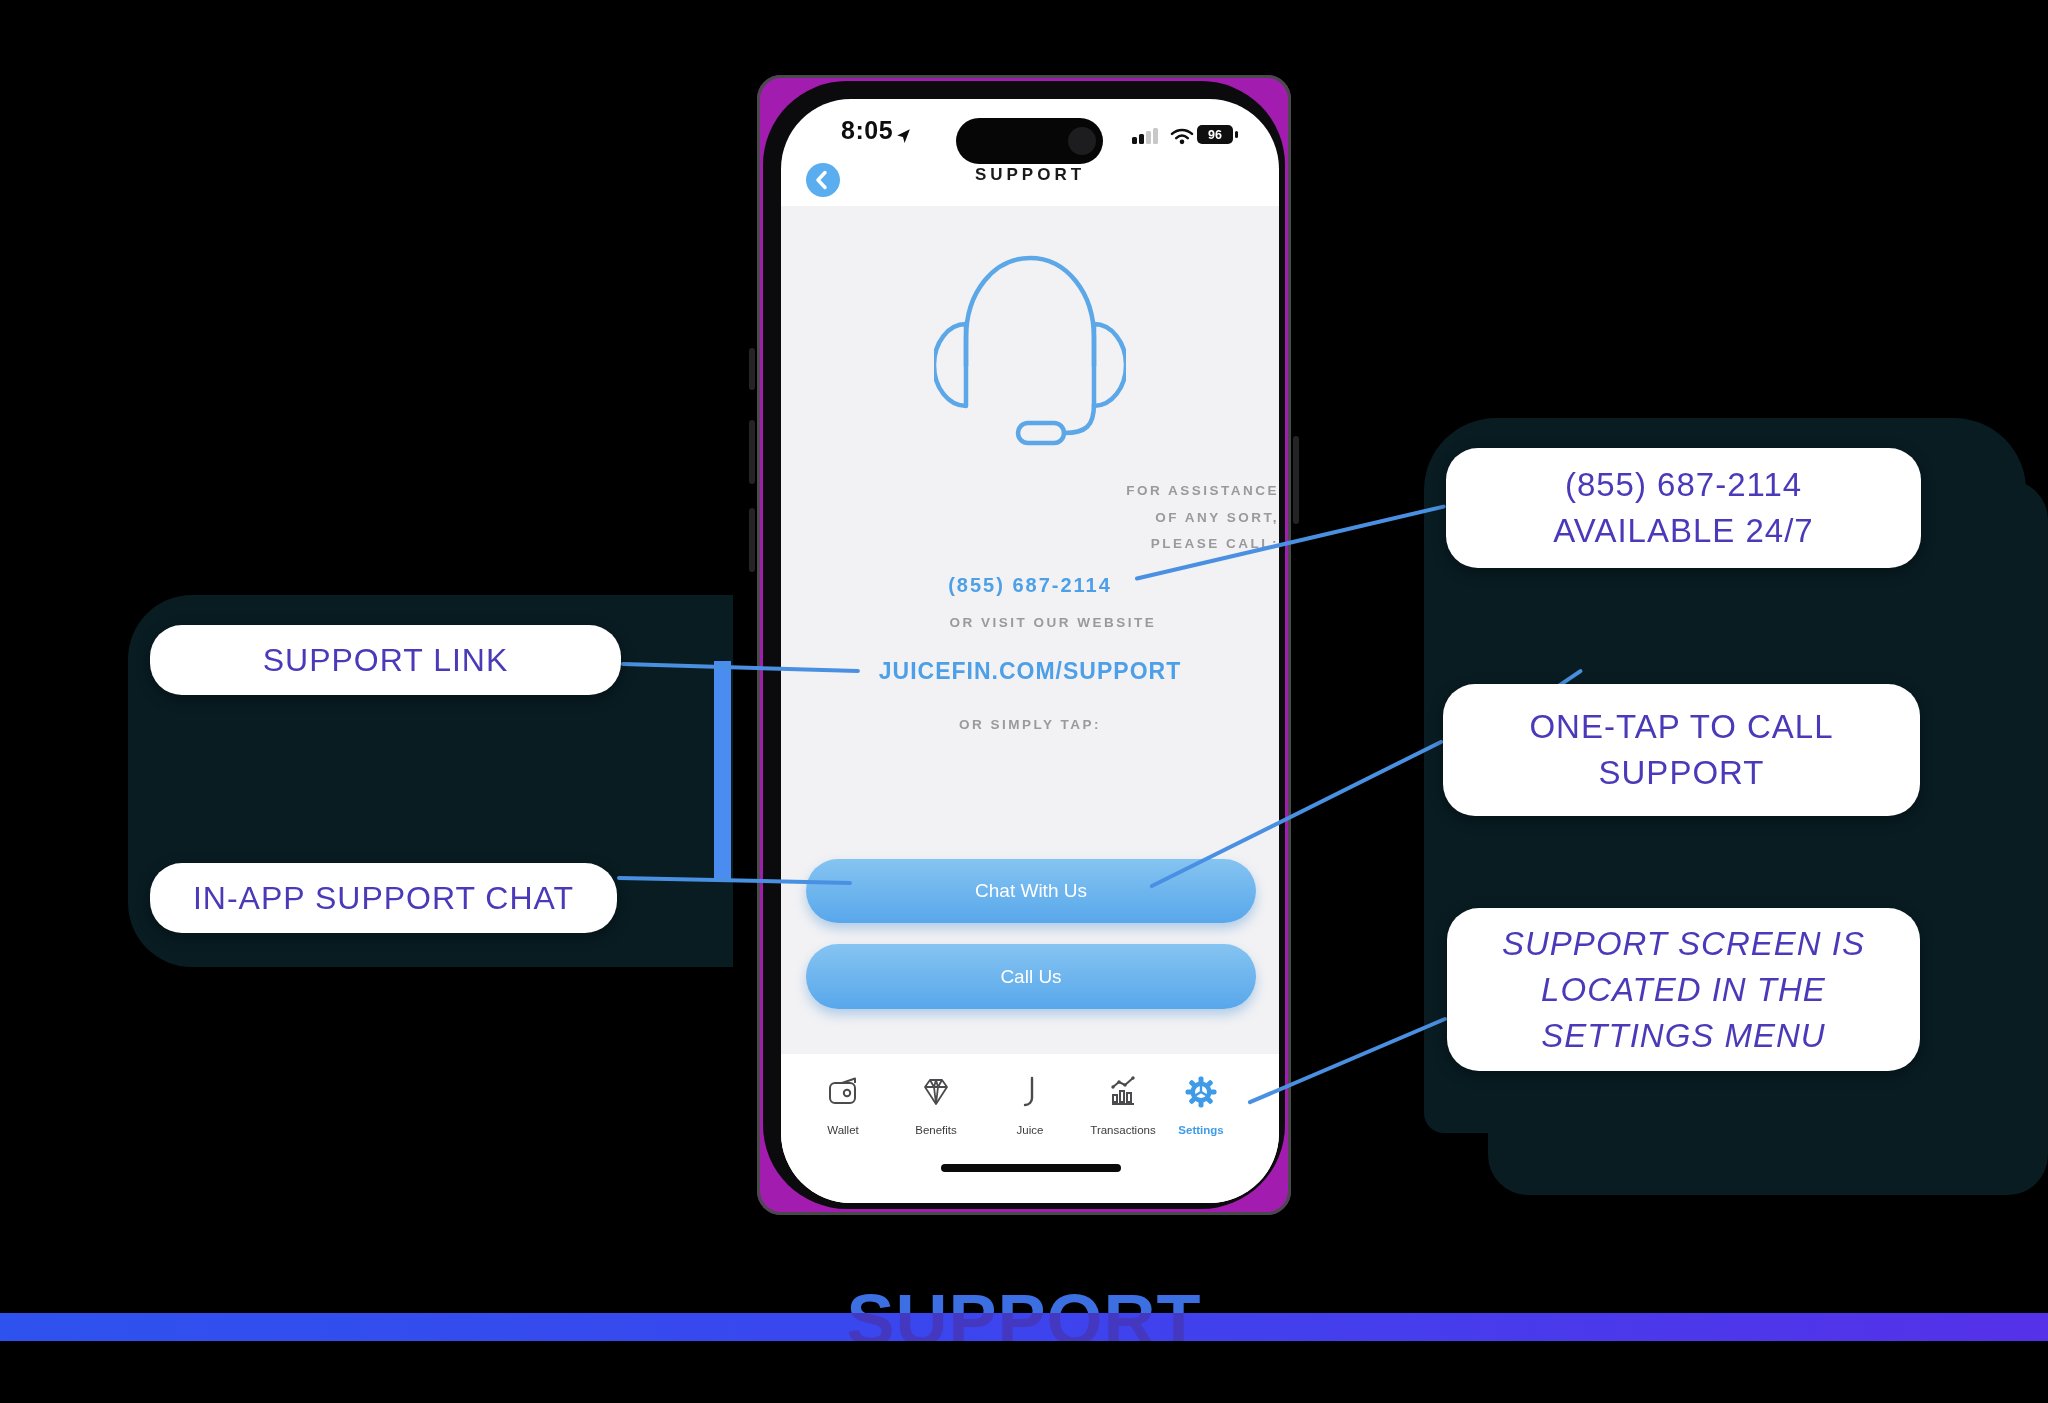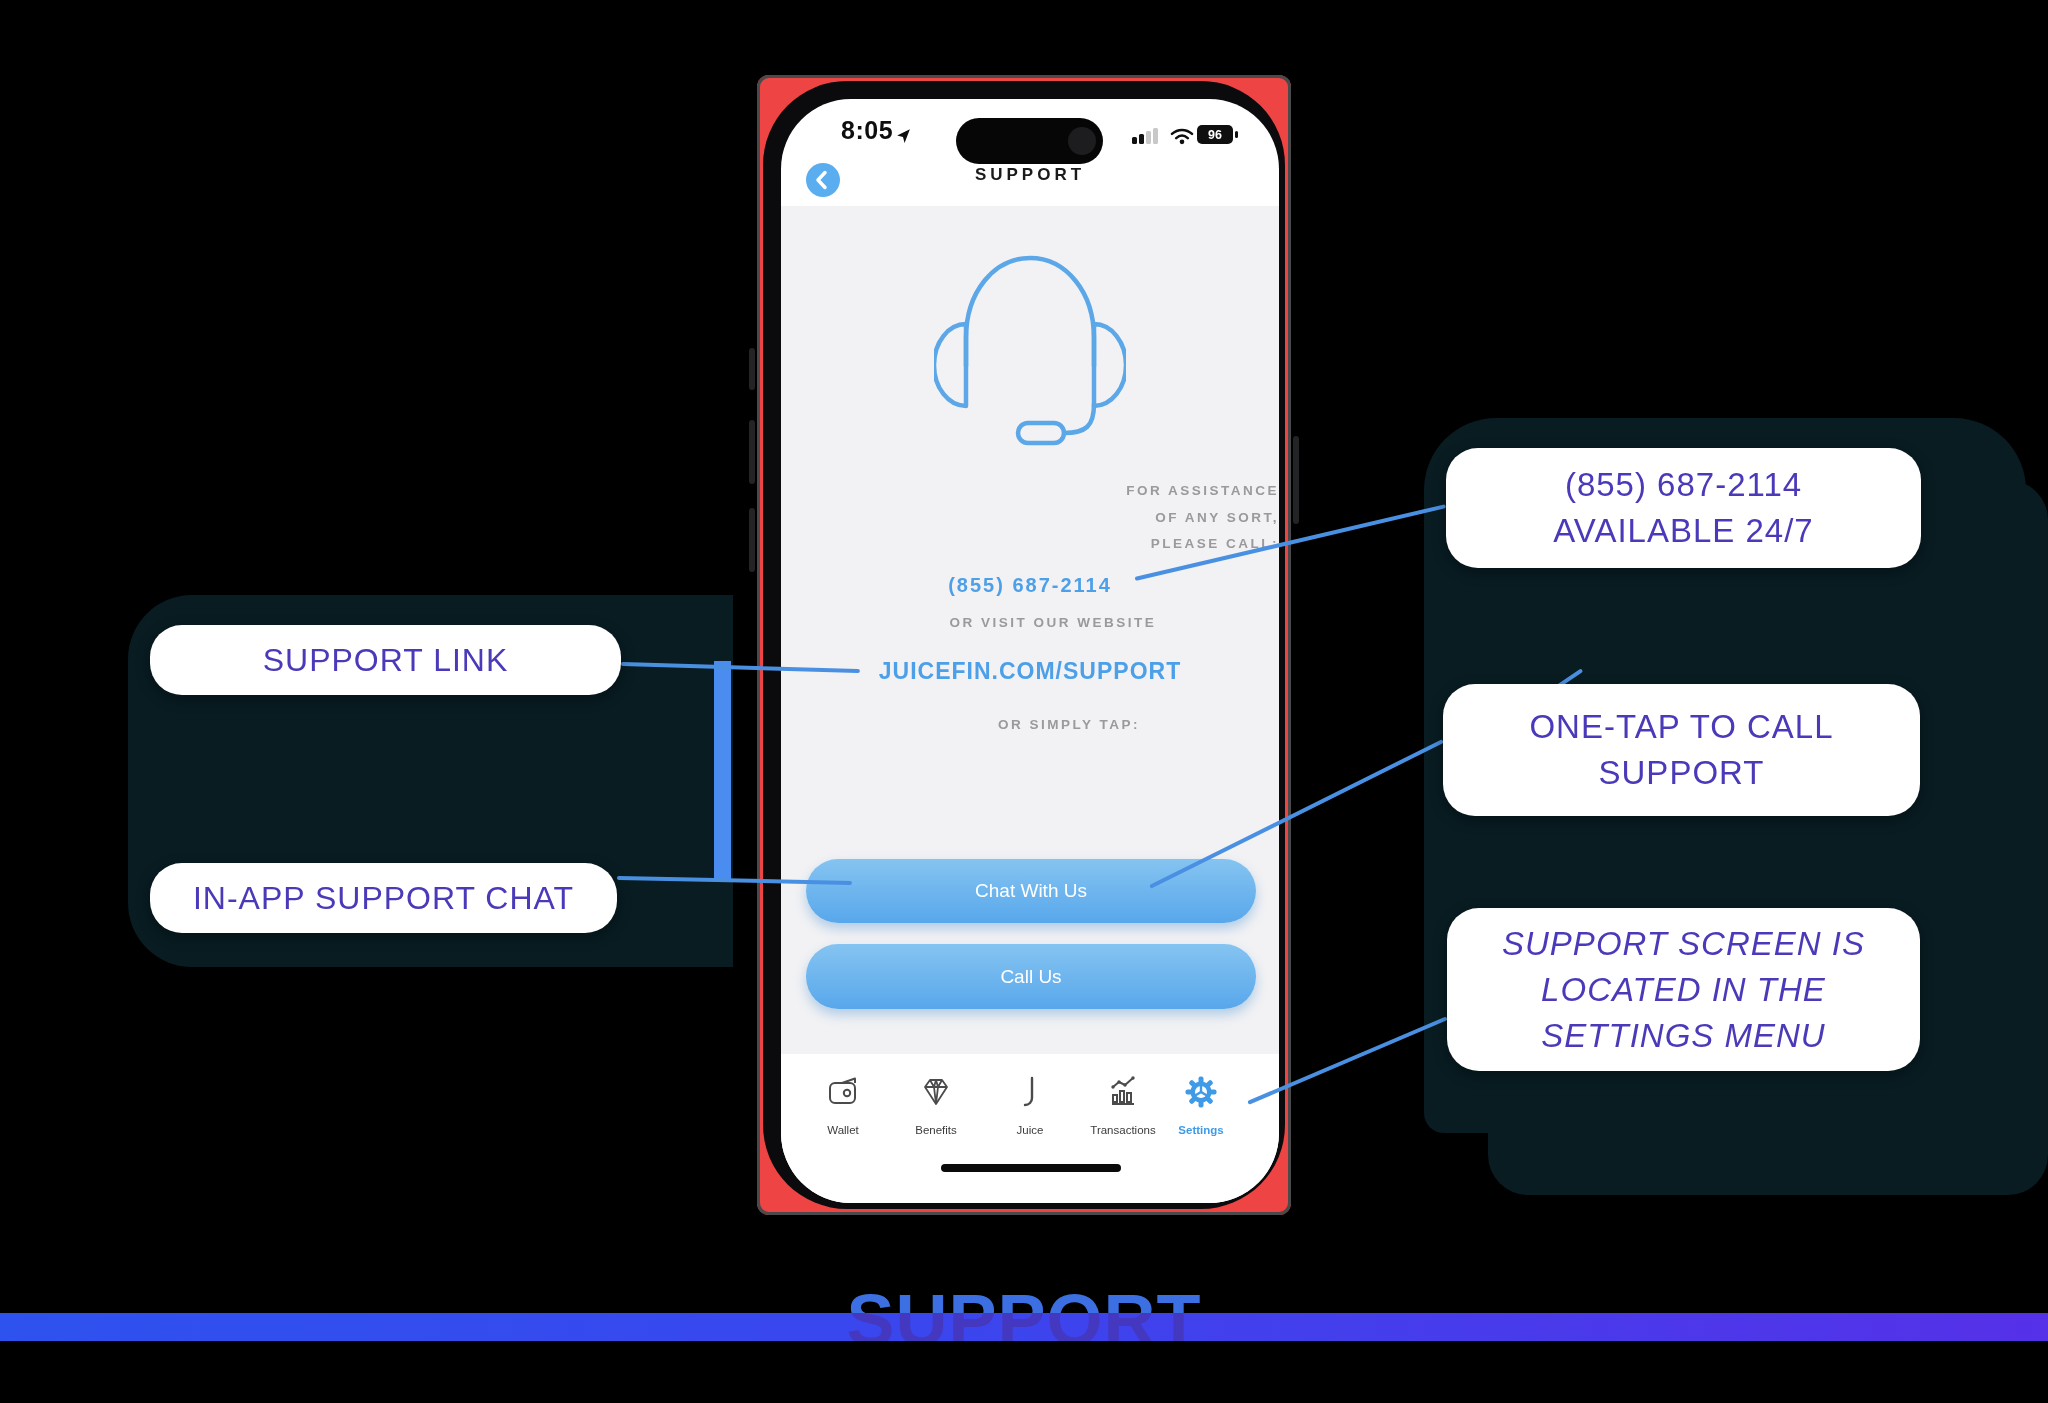--- a/index.html
+++ b/index.html
@@ -17,22 +17,22 @@
   
   .ln{position:absolute;height:3.5px;background:#4a90e2;transform-origin:0 50%;border-radius:2px;z-index:40;}
   .vbar{position:absolute;left:714px;top:661px;width:17px;height:218px;background:#4a8cf0;z-index:39;}
 
   
   .co-box{position:absolute;background:#fff;border-radius:32px;display:flex;align-items:center;
           justify-content:center;text-align:center;color:#4a3ab9;font-size:32px;line-height:46px;
           letter-spacing:1px;z-index:50;box-shadow:0 4px 14px rgba(0,0,0,.35);}
 
   
-  .phone-outer{position:absolute;left:757px;top:75px;width:534px;height:1140px;background:#ef4444;
-               border-radius:12px;box-shadow:inset 0 0 0 3px #4a4a4c, 0 0 0 1px #000;z-index:10;}
+  .phone-outer{position:absolute;left:757px;top:75px;width:534px;height:1140px;background:#a21caf;
+               border-radius:24px;box-shadow:inset 0 0 0 3px #4a4a4c, 0 0 0 1px #000;z-index:10;}
   .phone-bezel{position:absolute;left:6px;top:6px;right:6px;bottom:6px;background:#0b0b0d;border-radius:84px;}
   .screen{position:absolute;left:18px;top:18px;width:498px;height:1104px;background:#fff;border-radius:70px;overflow:hidden;}
   .side-btn{position:absolute;background:#242426;border-radius:3px;z-index:9;}
 
   .time{position:absolute;left:60px;top:17px;font-size:25px;font-weight:600;color:#0e0e0e;letter-spacing:.5px;}
   .island{position:absolute;left:175px;top:19px;width:147px;height:46px;background:#060607;border-radius:23px;}
   .cam{position:absolute;left:112px;top:9px;width:28px;height:28px;border-radius:50%;background:#1d1d20;}
   .sigbars{position:absolute;left:351px;top:29px;display:flex;align-items:flex-end;gap:2.5px;height:16px;}
   .sigbars i{display:block;width:4.5px;border-radius:1.5px;}
   .batt{position:absolute;left:416px;top:26px;width:36px;height:19px;background:#0f0f10;border-radius:5px;
@@ -136,21 +136,21 @@
               <rect x="84" y="169" width="46" height="20" rx="10"></rect>
             </g>
           </svg>
 
           <div class="gray-cap pre" style="top:272px;text-align:right;">FOR ASSISTANCE
 OF ANY SORT,
 PLEASE CALL:</div>
           <div class="blue-num" style="top:368px;">(855) 687-2114</div>
           <div class="gray-cap" style="top:404px;padding-left:23px;">OR VISIT OUR WEBSITE</div>
           <div class="blue-url" style="top:452px;">JUICEFIN.COM/SUPPORT</div>
-          <div class="gray-cap" style="top:506px;margin-left:39px;">OR SIMPLY TAP:</div>
+          <div class="gray-cap" style="top:506px;">OR SIMPLY TAP:</div>
 
           <div class="pill-btn" style="top:653px;height:64px;">Chat With Us</div>
           <div class="pill-btn" style="top:738px;height:65px;">Call Us</div>
         </div>
 
         <div class="tabbar">
           <div class="tab" style="left:18px;">
             <svg width="36" height="36" viewBox="0 0 36 36">
               <g fill="none" stroke="#4b4b4d" stroke-width="2" stroke-linejoin="round">
                 <rect x="5" y="9" width="25" height="20" rx="5"></rect>

